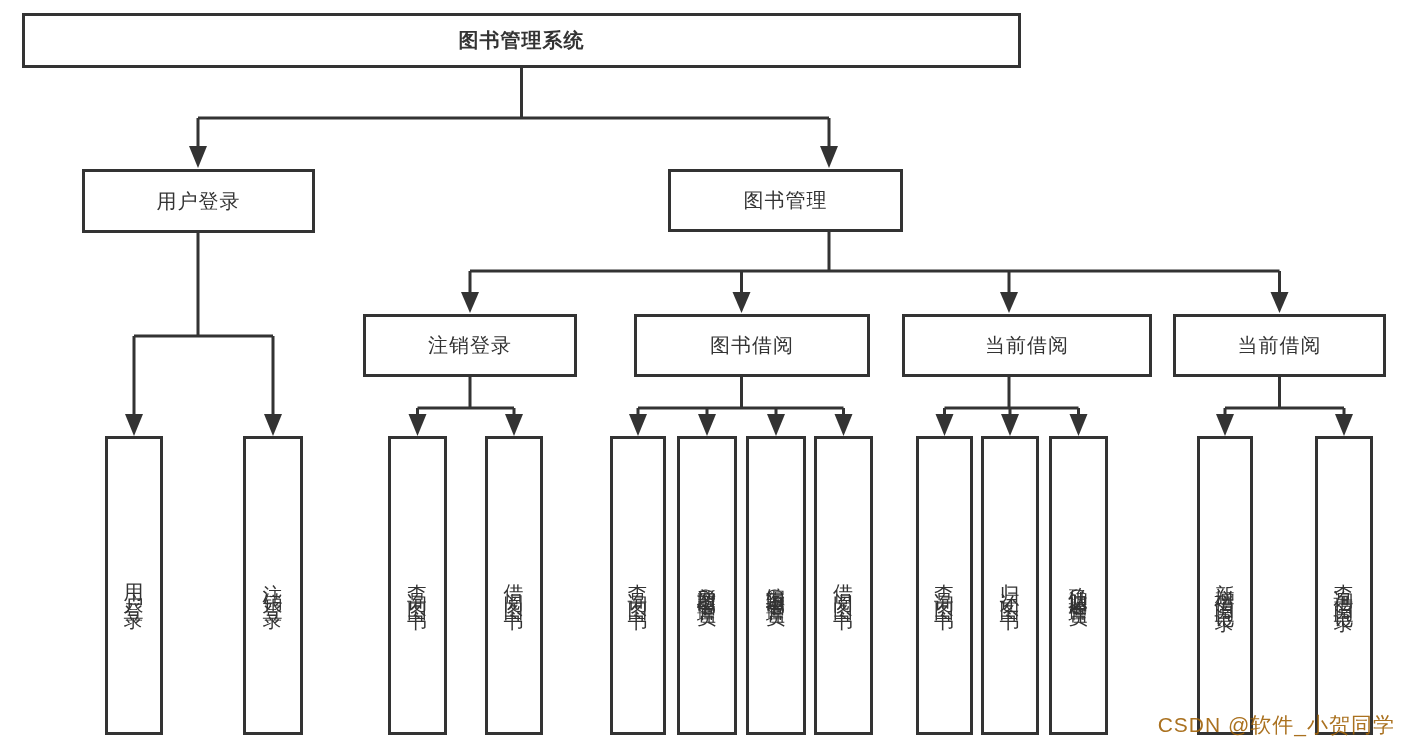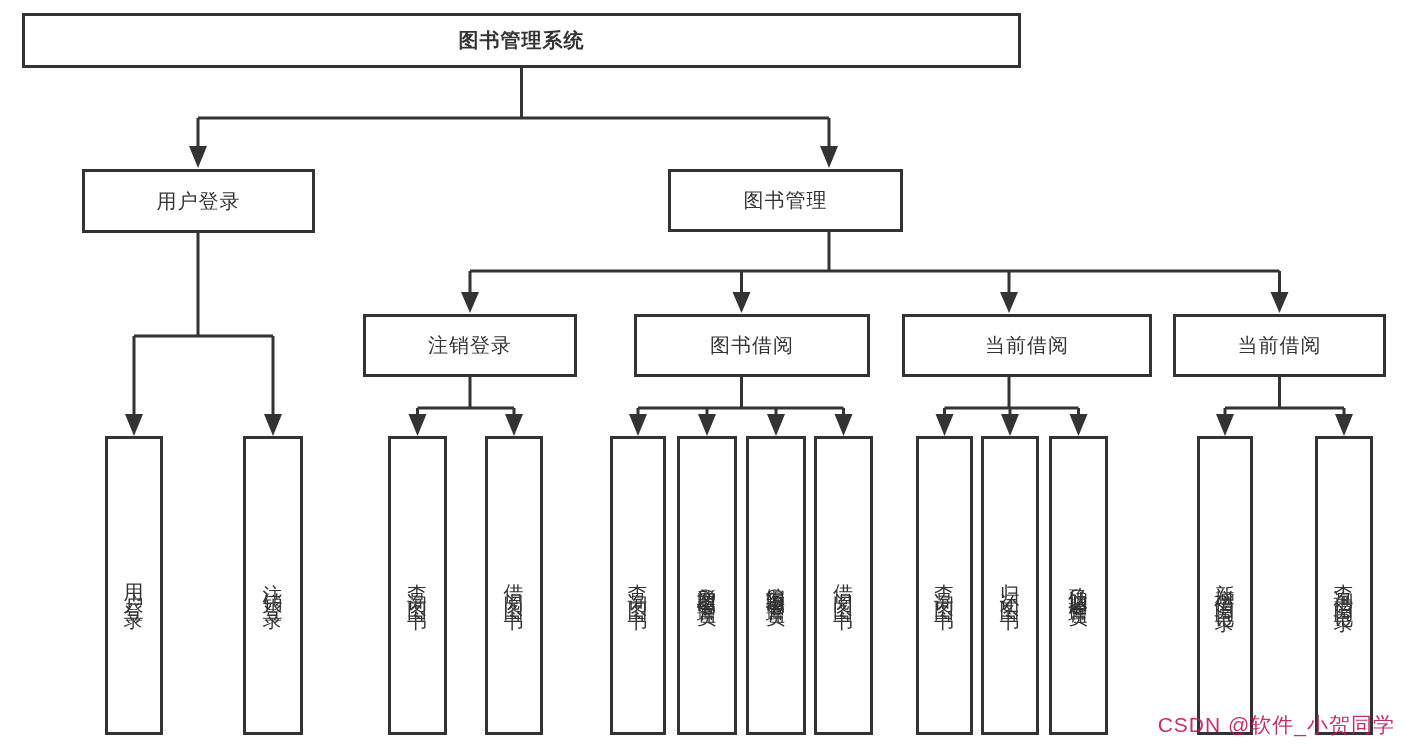--- a/index.html
+++ b/index.html
@@ -60,21 +60,21 @@
   .lf9  { left: 916px;  width: 57px; }
   .lf10 { left: 981px;  width: 58px; }
   .lf11 { left: 1049px; width: 59px; }
   .lf12 { left: 1197px; width: 56px; }
   .lf13 { left: 1315px; width: 58px; }
   .watermark {
     position: absolute;
     right: 10px;
     top: 711px;
     font-size: 21px;
-    color: #be185d;
+    color: #a16207;
     letter-spacing: 1px;
     z-index: 3;
     opacity: 0.9;
   }
 </style>
 </head>
 <body>
 
 <div id="canvas">
 

